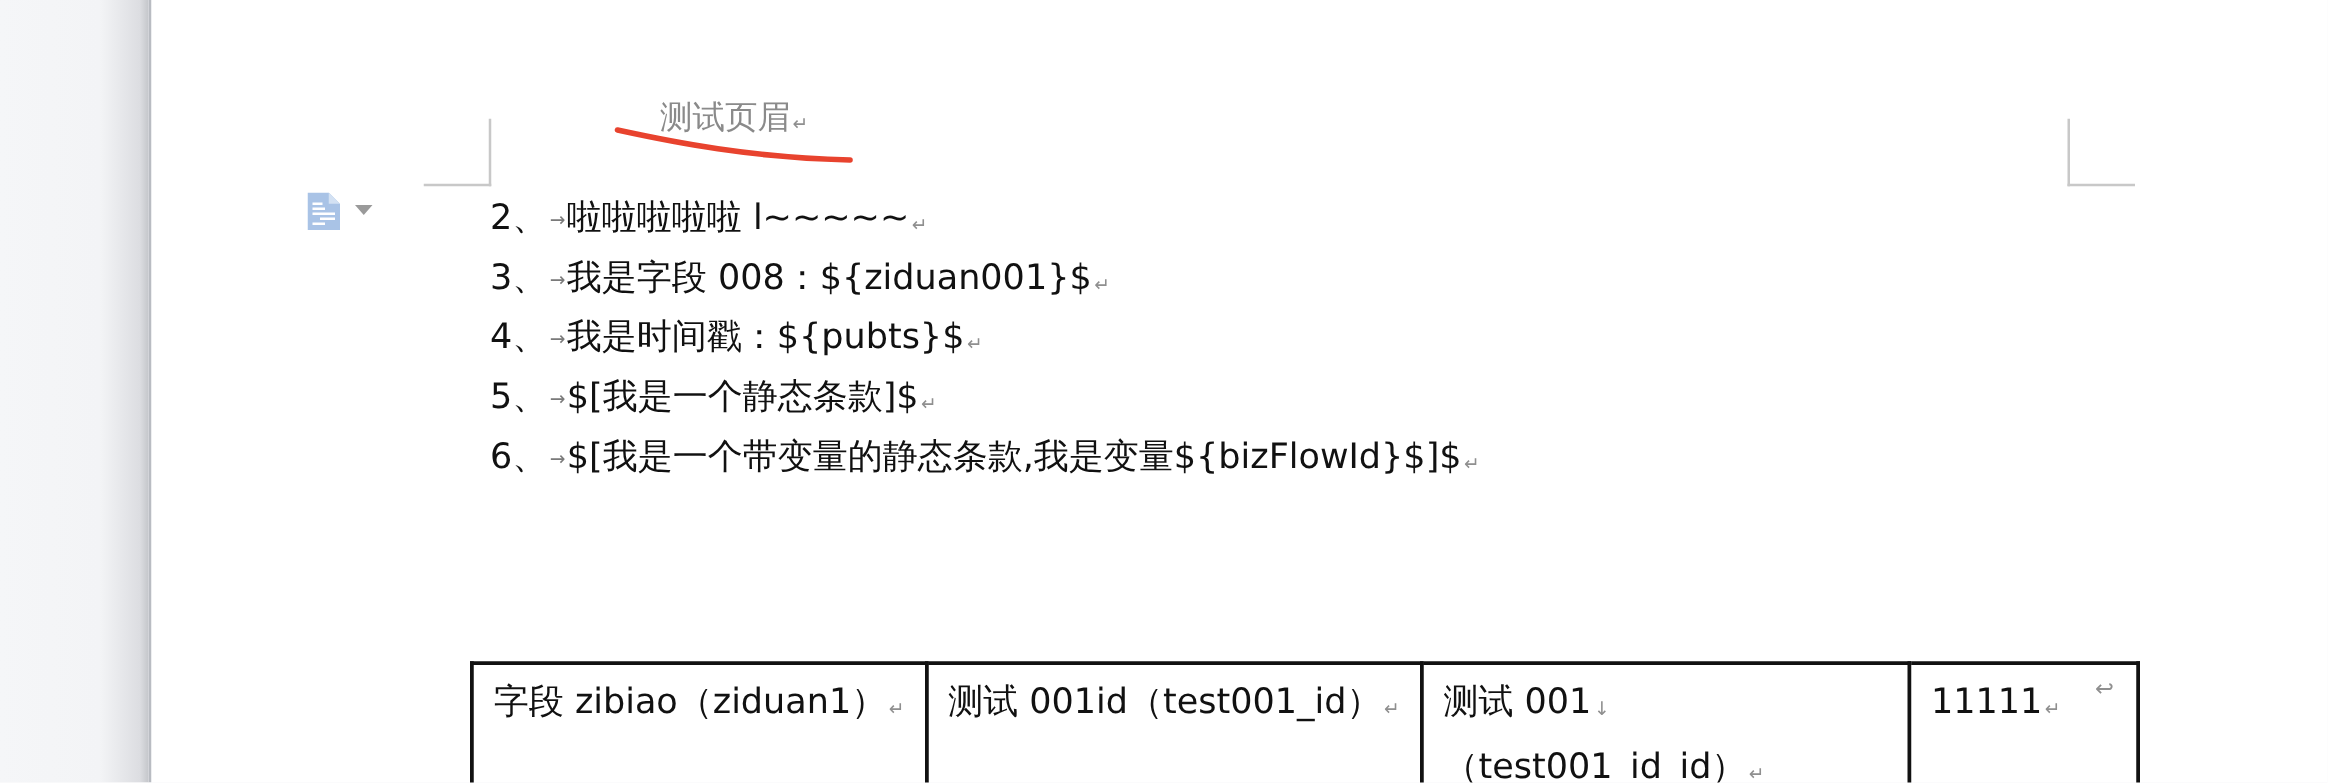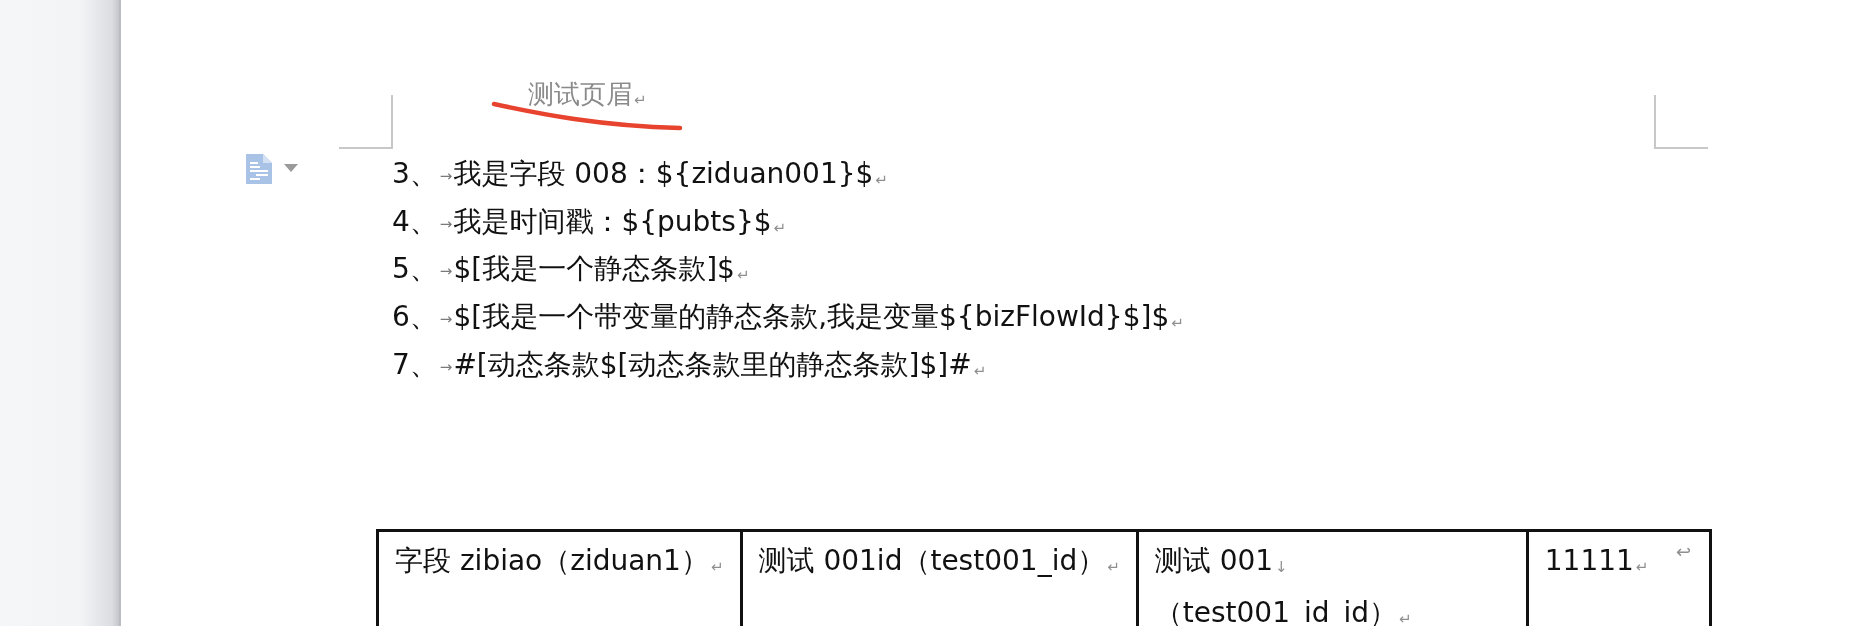--- a/index.html
+++ b/index.html
@@ -74,25 +74,25 @@
   <path d="M17 0 V9 H26" fill="#d3e1f3"></path>
   <rect x="4" y="8" width="8" height="2" fill="#fff"></rect>
   <rect x="4" y="12" width="10" height="2" fill="#fff"></rect>
   <rect x="4" y="16" width="18" height="2" fill="#fff"></rect>
   <rect x="10" y="20" width="12" height="2" fill="#fff"></rect>
   <rect x="4" y="24" width="10" height="2" fill="#fff"></rect>
 </svg>
 <div class="para-drop"></div>
 
 <div class="body-lines">
+  <div class="line"><span class="num">2、</span><span class="tab-arrow">→</span><span>啦啦啦啦啦 l~~~~~</span><span class="pilcrow">↵</span></div>
   <div class="line"><span class="num">3、</span><span class="tab-arrow">→</span><span>我是字段 008：${ziduan001}$</span><span class="pilcrow">↵</span></div>
   <div class="line"><span class="num">4、</span><span class="tab-arrow">→</span><span>我是时间戳：${pubts}$</span><span class="pilcrow">↵</span></div>
   <div class="line"><span class="num">5、</span><span class="tab-arrow">→</span><span>$[我是一个静态条款]$</span><span class="pilcrow">↵</span></div>
   <div class="line"><span class="num">6、</span><span class="tab-arrow">→</span><span>$[我是一个带变量的静态条款,我是变量${bizFlowId}$]$</span><span class="pilcrow">↵</span></div>
-  <div class="line"><span class="num">7、</span><span class="tab-arrow">→</span><span>#[动态条款$[动态条款里的静态条款]$]#</span><span class="pilcrow">↵</span></div>
 </div>
 
 <table class="subtable">
   <tbody>
       <tr>
     <td style="width:316px;">
       <span>字段 zibiao（ziduan1）</span><span class="pilcrow">↵</span>
     </td>
     <td style="width:335px;">
       <span>测试 001id（test001_id）</span><span class="pilcrow">↵</span>

